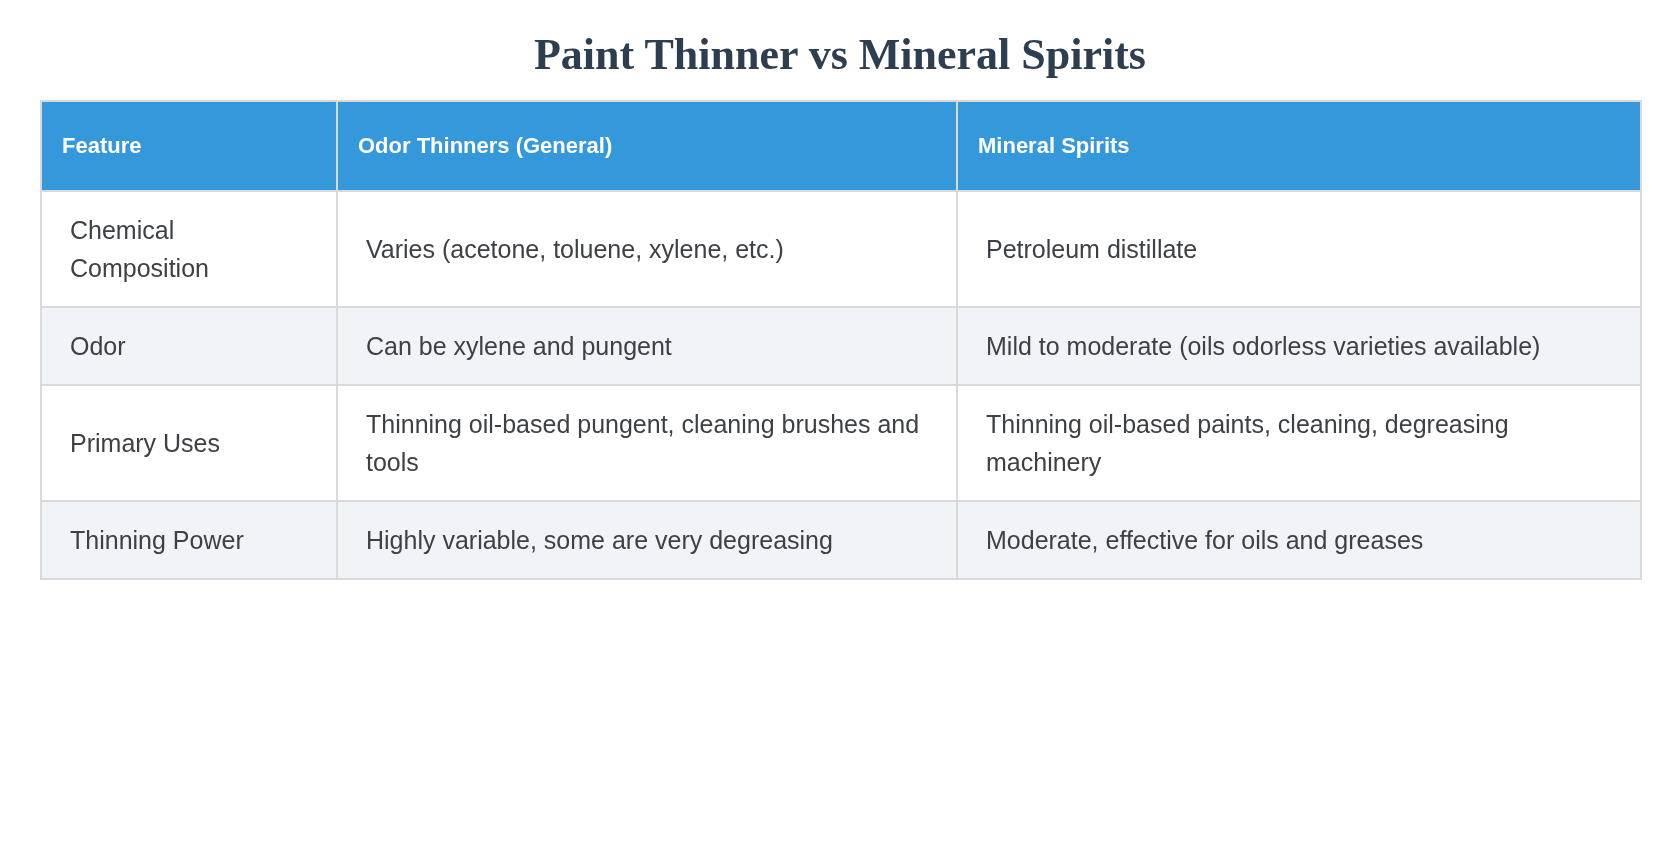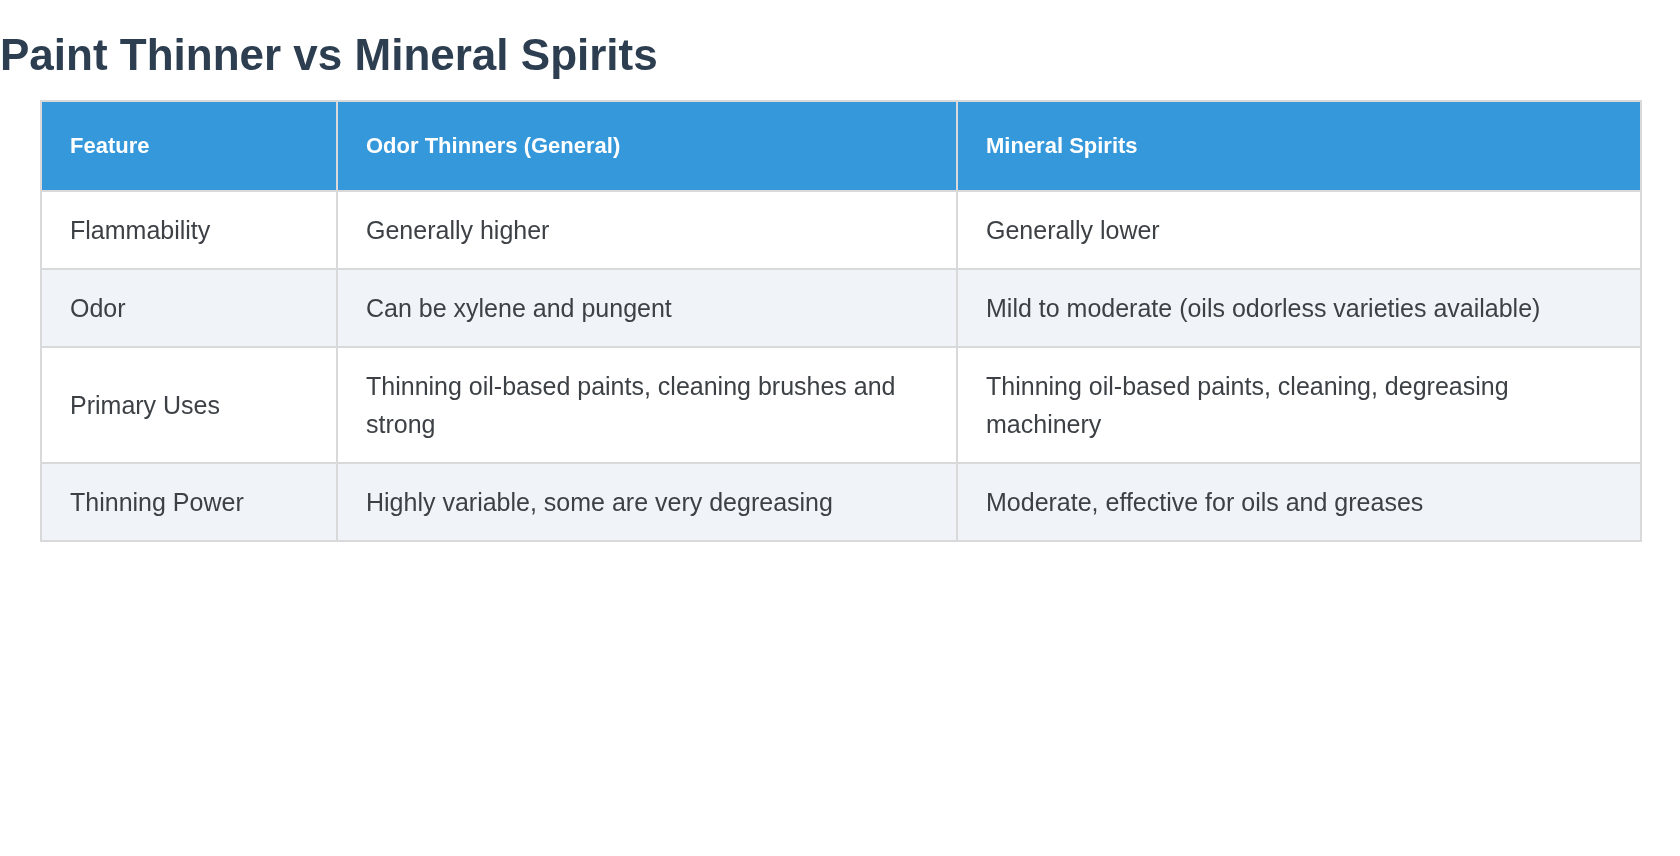--- a/index.html
+++ b/index.html
@@ -8,40 +8,42 @@
     background: #ffffff;
     font-family: "Liberation Sans", sans-serif;
   }
   body {
     width: 1680px;
     height: 856px;
     overflow: hidden;
   }
   h1.page-title {
     margin: 30px 0 0 0;
+    text-align: center;
     font-size: 44px;
     line-height: 50px;
     font-weight: 700;
     color: #2c3e50;
     letter-spacing: 0px;
+    font-family: Liberation Serif, serif;
   }
   table.compare {
     margin: 20px 0 0 40px;
     width: 1600px;
     table-layout: fixed;
     border-collapse: collapse;
   }
   table.compare th {
     background: #3498db;
     color: #ffffff;
     font-size: 22px;
     font-weight: 700;
     text-align: left;
     vertical-align: middle;
-    padding: 30px 28px;
+    padding: 30px 20px;
     border: 2px solid #d9d9d9;
     line-height: 28px;
   }
   table.compare td {
     font-size: 25px;
     color: #3d4145;
     text-align: left;
     vertical-align: middle;
     padding: 19px 28px;
     border: 2px solid #d9d9d9;
@@ -66,32 +68,32 @@
   </colgroup>
   <thead>
     <tr>
       <th>Feature</th>
       <th>Odor Thinners (General)</th>
       <th>Mineral Spirits</th>
     </tr>
   </thead>
   <tbody>
       <tr>
-        <td>Flammability</td>
-        <td>Generally higher</td>
-        <td>Generally lower</td>
+        <td>Chemical Composition</td>
+        <td>Varies (acetone, toluene, xylene, etc.)</td>
+        <td>Petroleum distillate</td>
       </tr>
       <tr>
         <td>Odor</td>
         <td>Can be xylene and pungent</td>
         <td>Mild to moderate (oils odorless varieties available)</td>
       </tr>
       <tr>
         <td>Primary Uses</td>
-        <td>Thinning oil-based paints, cleaning brushes and strong</td>
+        <td>Thinning oil-based pungent, cleaning brushes and tools</td>
         <td>Thinning oil-based paints, cleaning, degreasing machinery</td>
       </tr>
       <tr>
         <td>Thinning Power</td>
         <td>Highly variable, some are very degreasing</td>
         <td>Moderate, effective for oils and greases</td>
       </tr>
     </tbody>
 </table>
 

